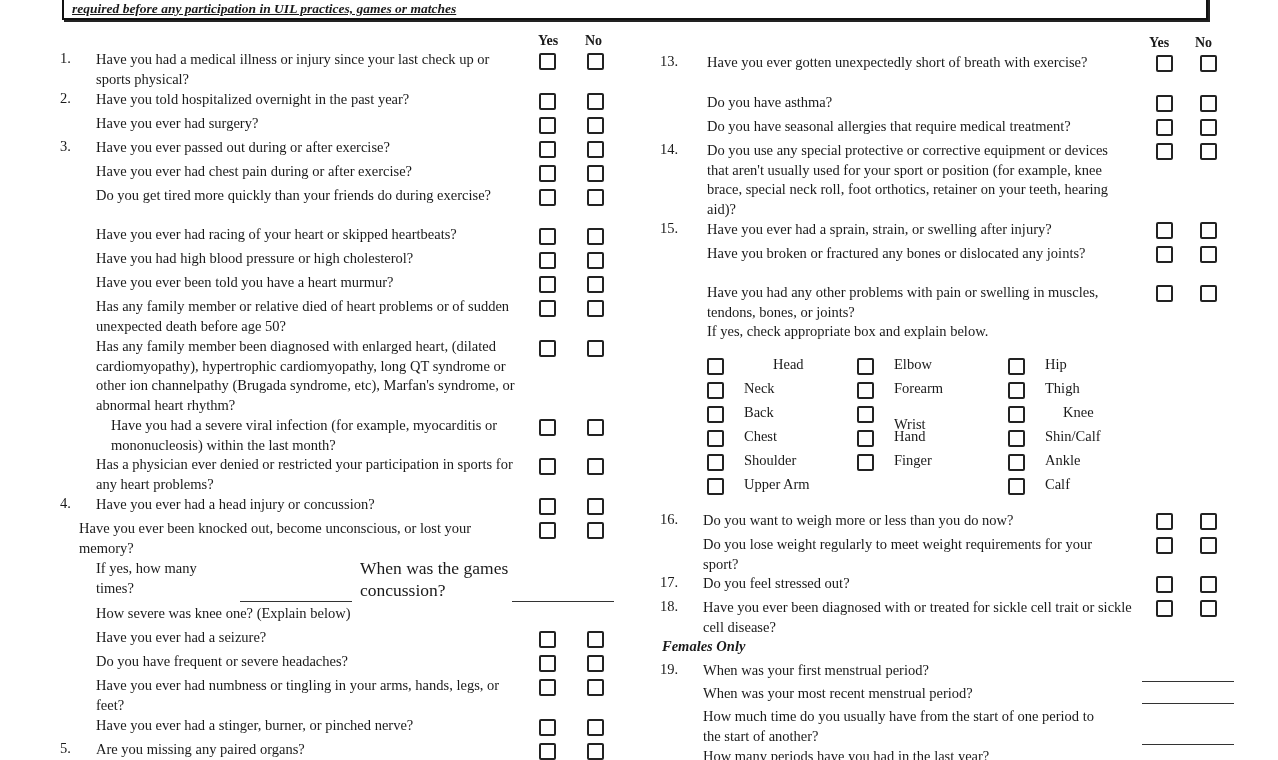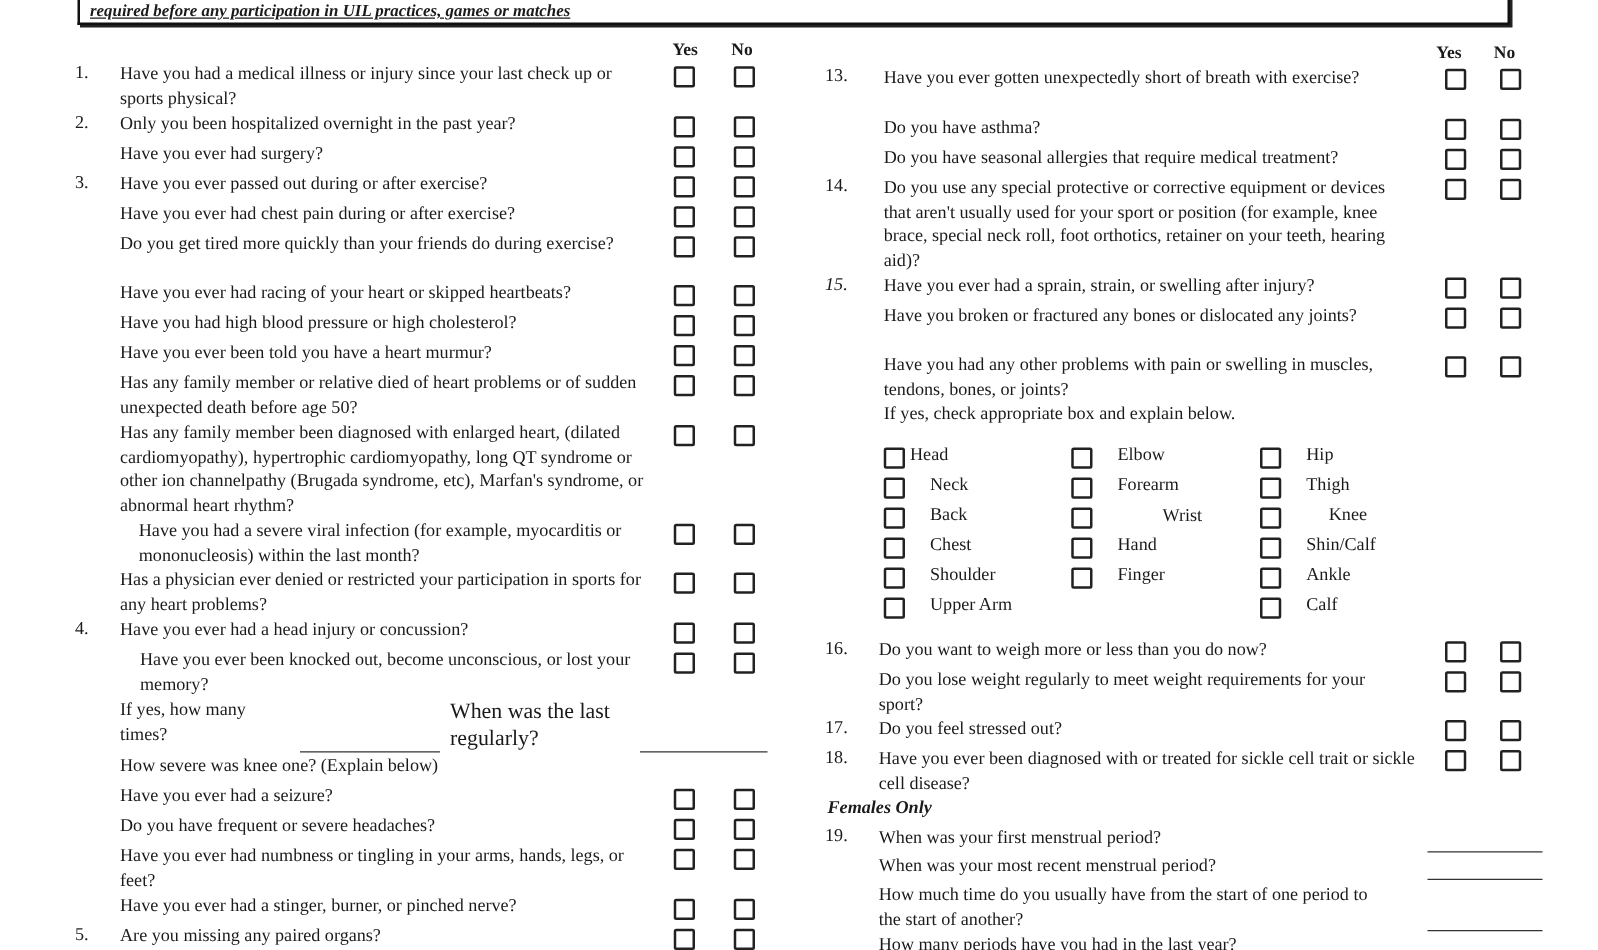--- a/index.html
+++ b/index.html
@@ -29,21 +29,21 @@
 <span class="abs hdr" style="left:585px;top:31px;">No</span>
 
 <div>
 
   <span class="num" style="left:60px;top:50px;">1.</span>
   <div class="q" style="left:96px;top:50px;width:430px;">Have you had a medical illness or injury since your last check up or sports physical?</div>
   <div class="cb" style="left:539px;top:53px;"></div>
   <div class="cb" style="left:587px;top:53px;"></div>
 
   <span class="num" style="left:60px;top:90px;">2.</span>
-  <div class="q" style="left:96px;top:90px;width:430px;">Only you been hospitalized overnight in the past year?</div>
+  <div class="q" style="left:96px;top:90px;width:430px;">Have you told hospitalized overnight in the past year?</div>
   <div class="cb" style="left:539px;top:93px;"></div>
   <div class="cb" style="left:587px;top:93px;"></div>
 
   <div class="q" style="left:96px;top:114px;width:430px;">Have you ever had surgery?</div>
   <div class="cb" style="left:539px;top:117px;"></div>
   <div class="cb" style="left:587px;top:117px;"></div>
 
   <span class="num" style="left:60px;top:138px;">3.</span>
   <div class="q" style="left:96px;top:138px;width:430px;">Have you ever passed out during or after exercise?</div>
   <div class="cb" style="left:539px;top:141px;"></div>
@@ -83,27 +83,27 @@
 
   <div class="q" style="left:96px;top:455px;width:420px;">Has a physician ever denied or restricted your participation in sports for any heart problems?</div>
   <div class="cb" style="left:539px;top:458px;"></div>
   <div class="cb" style="left:587px;top:458px;"></div>
 
   <span class="num" style="left:60px;top:495px;">4.</span>
   <div class="q" style="left:96px;top:495px;width:430px;">Have you ever had a head injury or concussion?</div>
   <div class="cb" style="left:539px;top:498px;"></div>
   <div class="cb" style="left:587px;top:498px;"></div>
 
-  <div class="q" style="left:112px;top:519px;width:425px;">Have you ever been knocked out, become unconscious, or lost your memory?</div>
+  <div class="q" style="left:79px;top:519px;width:425px;">Have you ever been knocked out, become unconscious, or lost your memory?</div>
   <div class="cb" style="left:539px;top:522px;"></div>
   <div class="cb" style="left:587px;top:522px;"></div>
 
   <div class="q" style="left:96px;top:559px;width:130px;">If yes, how many times?</div>
   <div class="line" style="left:240px;top:601px;width:112px;"></div>
-  <div class="q big" style="left:360px;top:557px;width:150px;">When was the last regularly?</div>
+  <div class="q big" style="left:360px;top:557px;width:150px;">When was the games concussion?</div>
   <div class="line" style="left:512px;top:601px;width:102px;"></div>
 
   <div class="q" style="left:96px;top:604px;width:430px;">How severe was knee one? (Explain below)</div>
 
   <div class="q" style="left:96px;top:628px;width:430px;">Have you ever had a seizure?</div>
   <div class="cb" style="left:539px;top:631px;"></div>
   <div class="cb" style="left:587px;top:631px;"></div>
 
   <div class="q" style="left:96px;top:652px;width:430px;">Do you have frequent or severe headaches?</div>
   <div class="cb" style="left:539px;top:655px;"></div>
@@ -139,56 +139,56 @@
 
   <div class="q" style="left:707px;top:117px;width:440px;">Do you have seasonal allergies that require medical treatment?</div>
   <div class="cb" style="left:1156px;top:119px;"></div>
   <div class="cb" style="left:1200px;top:119px;"></div>
 
   <span class="num" style="left:660px;top:141px;">14.</span>
   <div class="q" style="left:707px;top:141px;width:420px;">Do you use any special protective or corrective equipment or devices that aren't usually used for your sport or position (for example, knee brace, special neck roll, foot orthotics, retainer on your teeth, hearing aid)?</div>
   <div class="cb" style="left:1156px;top:143px;"></div>
   <div class="cb" style="left:1200px;top:143px;"></div>
 
-  <span class="num" style="left:660px;top:220px;font-style:italic;">15.</span>
+  <span class="num" style="left:660px;top:220px;">15.</span>
   <div class="q" style="left:707px;top:220px;width:420px;">Have you ever had a sprain, strain, or swelling after injury?</div>
   <div class="cb" style="left:1156px;top:222px;"></div>
   <div class="cb" style="left:1200px;top:222px;"></div>
 
   <div class="q" style="left:707px;top:244px;width:400px;">Have you broken or fractured any bones or dislocated any joints?</div>
   <div class="cb" style="left:1156px;top:246px;"></div>
   <div class="cb" style="left:1200px;top:246px;"></div>
 
   <div class="q" style="left:707px;top:283px;width:400px;">Have you had any other problems with pain or swelling in muscles, tendons, bones, or joints?</div>
   <div class="cb" style="left:1156px;top:285px;"></div>
   <div class="cb" style="left:1200px;top:285px;"></div>
 
   <div class="q" style="left:707px;top:322px;width:420px;">If yes, check appropriate box and explain below.</div>
 
   <div>
 
     <div class="cb" style="left:707px;top:358px;"></div>
-    <span class="abs" style="left:728px;top:355px;text-align:center;">Head</span>
+    <span class="abs" style="left:773px;top:355px;text-align:center;">Head</span>
     <div class="cb" style="left:707px;top:382px;"></div>
     <span class="abs" style="left:744px;top:379px;">Neck</span>
     <div class="cb" style="left:707px;top:406px;"></div>
     <span class="abs" style="left:744px;top:403px;">Back</span>
     <div class="cb" style="left:707px;top:430px;"></div>
     <span class="abs" style="left:744px;top:427px;">Chest</span>
     <div class="cb" style="left:707px;top:454px;"></div>
     <span class="abs" style="left:744px;top:451px;">Shoulder</span>
     <div class="cb" style="left:707px;top:478px;"></div>
     <span class="abs" style="left:744px;top:475px;">Upper Arm</span>
 
     <div class="cb" style="left:857px;top:358px;"></div>
     <span class="abs" style="left:894px;top:355px;">Elbow</span>
     <div class="cb" style="left:857px;top:382px;"></div>
     <span class="abs" style="left:894px;top:379px;">Forearm</span>
     <div class="cb" style="left:857px;top:406px;"></div>
-    <span class="abs" style="left:894px;top:404px;margin-left:36px;">Wrist</span>
+    <span class="abs" style="left:894px;top:415px;">Wrist</span>
     <div class="cb" style="left:857px;top:430px;"></div>
     <span class="abs" style="left:894px;top:427px;">Hand</span>
     <div class="cb" style="left:857px;top:454px;"></div>
     <span class="abs" style="left:894px;top:451px;">Finger</span>
 
     <div class="cb" style="left:1008px;top:358px;"></div>
     <span class="abs" style="left:1045px;top:355px;">Hip</span>
     <div class="cb" style="left:1008px;top:382px;"></div>
     <span class="abs" style="left:1045px;top:379px;">Thigh</span>
     <div class="cb" style="left:1008px;top:406px;"></div>

